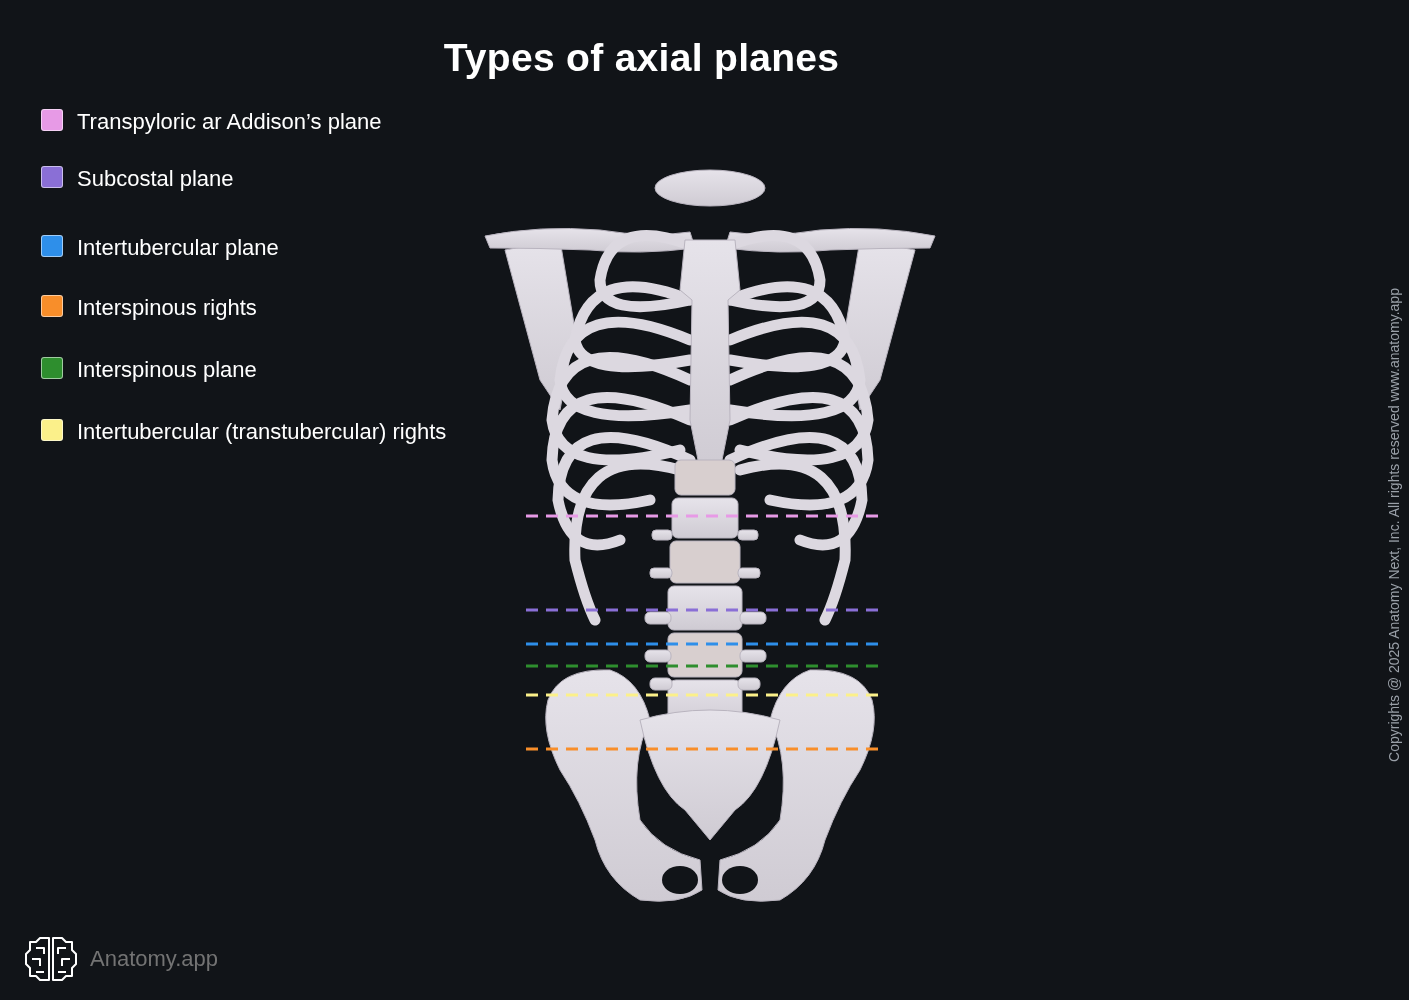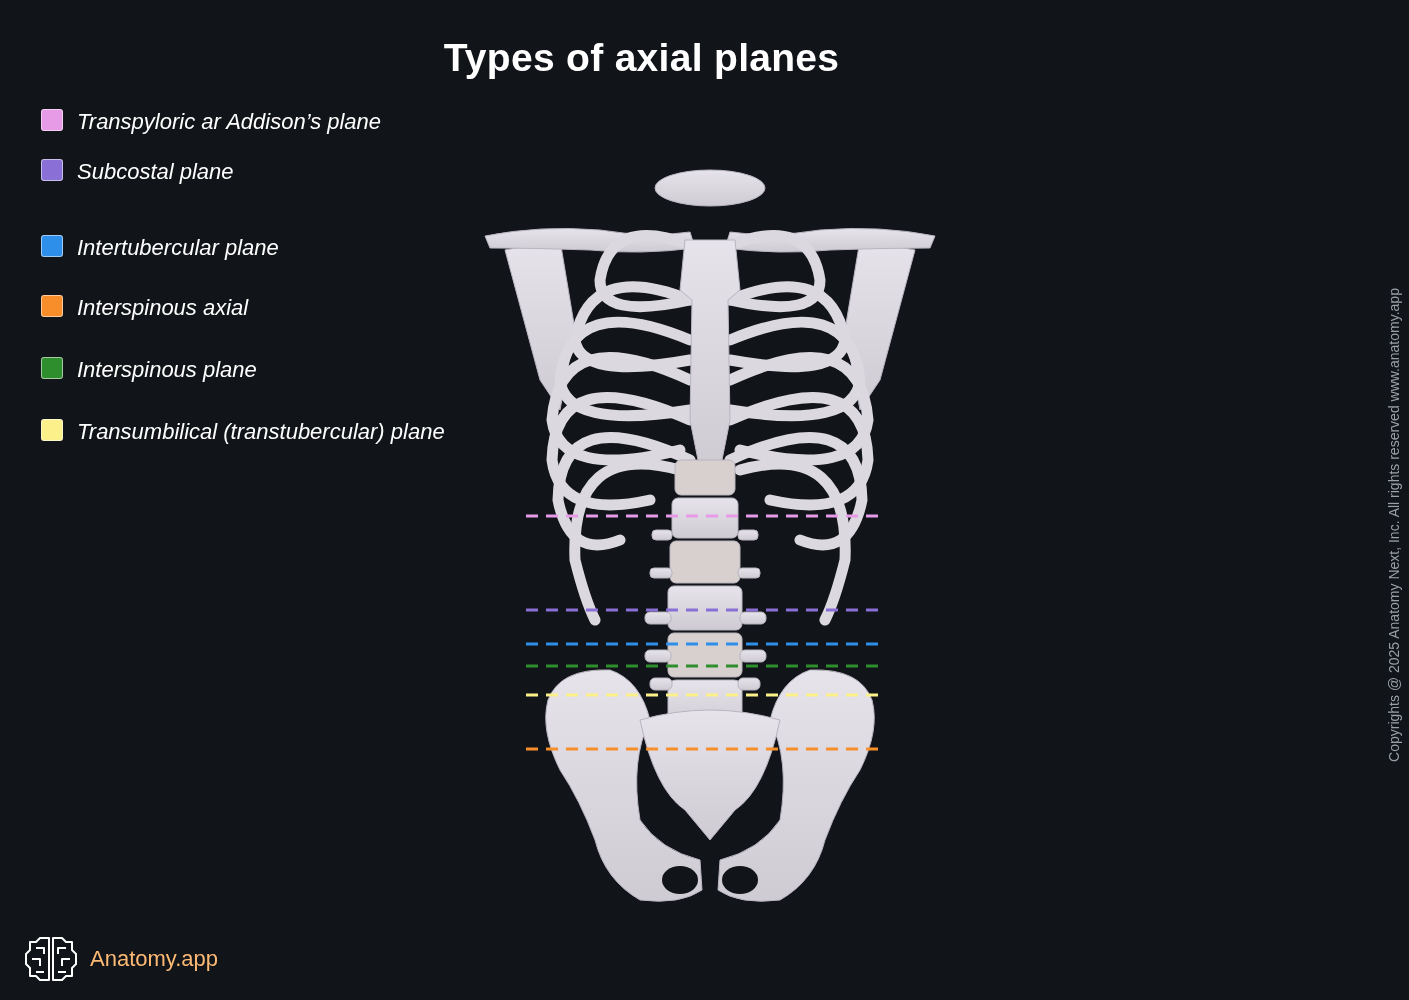--- a/index.html
+++ b/index.html
@@ -8,64 +8,64 @@
     background:#111418;
     font-family:"Liberation Sans", sans-serif;
     color:#ffffff;
     position:relative;
   }
   .title {
     position:absolute; left:0; top:36px; width:1235px;
     text-align:center; font-size:39px; font-weight:bold; letter-spacing:0.3px;margin-left:24px;
   }
   .legend { position:absolute; left:41px; top:108px; width:440px; }
-  .legend-item { position:absolute; left:0; display:flex; align-items:flex-start;font-style:italic; }
+  .legend-item { position:absolute; left:0; display:flex; align-items:flex-start; }
   .swatch {
     width:22px; height:22px; border-radius:3px; border:1.5px solid rgba(255,255,255,0.55);
     box-sizing:border-box; flex:0 0 auto; margin-top:1px;
   }
   .legend-label { margin-left:14px; font-size:22px; line-height:28px; width:390px; }
   .figure { position:absolute; left:470px; top:150px; width:480px; height:770px; }
   .copyright {
     position:absolute; left:1394px; top:525px;
     transform:translate(-50%,-50%) rotate(-90deg);
     white-space:nowrap; font-size:14px; color:#9aa0a8;
   }
   .brand { position:absolute; left:24px; top:934px; display:flex; align-items:center; }
-  .brand-name { margin-left:12px; font-size:22px; color:#fdba74; }
+  .brand-name { margin-left:12px; font-size:22px; color:#737373; }
 </style>
 </head>
 <body>
 
 <div class="title">Types of axial planes</div>
 
 <div class="legend">
   <div class="legend-item" style="top:0px">
     <span class="swatch" style="background:#E79AE6"></span>
     <span class="legend-label">Transpyloric ar Addison’s plane</span>
   </div>
-  <div class="legend-item" style="top:50px">
+  <div class="legend-item" style="top:57px">
     <span class="swatch" style="background:#8A6FD6"></span>
     <span class="legend-label">Subcostal plane</span>
   </div>
   <div class="legend-item" style="top:126px">
     <span class="swatch" style="background:#2E8FEA"></span>
     <span class="legend-label">Intertubercular plane</span>
   </div>
   <div class="legend-item" style="top:186px">
     <span class="swatch" style="background:#F88E2A"></span>
-    <span class="legend-label">Interspinous axial</span>
+    <span class="legend-label">Interspinous rights</span>
   </div>
   <div class="legend-item" style="top:248px">
     <span class="swatch" style="background:#2E8E2E"></span>
     <span class="legend-label">Interspinous plane</span>
   </div>
   <div class="legend-item" style="top:310px">
     <span class="swatch" style="background:#FBF08A"></span>
-    <span class="legend-label">Transumbilical (transtubercular) plane</span>
+    <span class="legend-label">Intertubercular (transtubercular) rights</span>
   </div>
 </div>
 
 <svg class="figure" viewBox="470 150 480 770" width="480" height="770">
   <defs>
     <linearGradient id="bone" x1="0" y1="0" x2="0" y2="1">
       <stop offset="0" stop-color="#e6e3ea"></stop>
       <stop offset="1" stop-color="#cfcbd3"></stop>
     </linearGradient>
   </defs>

